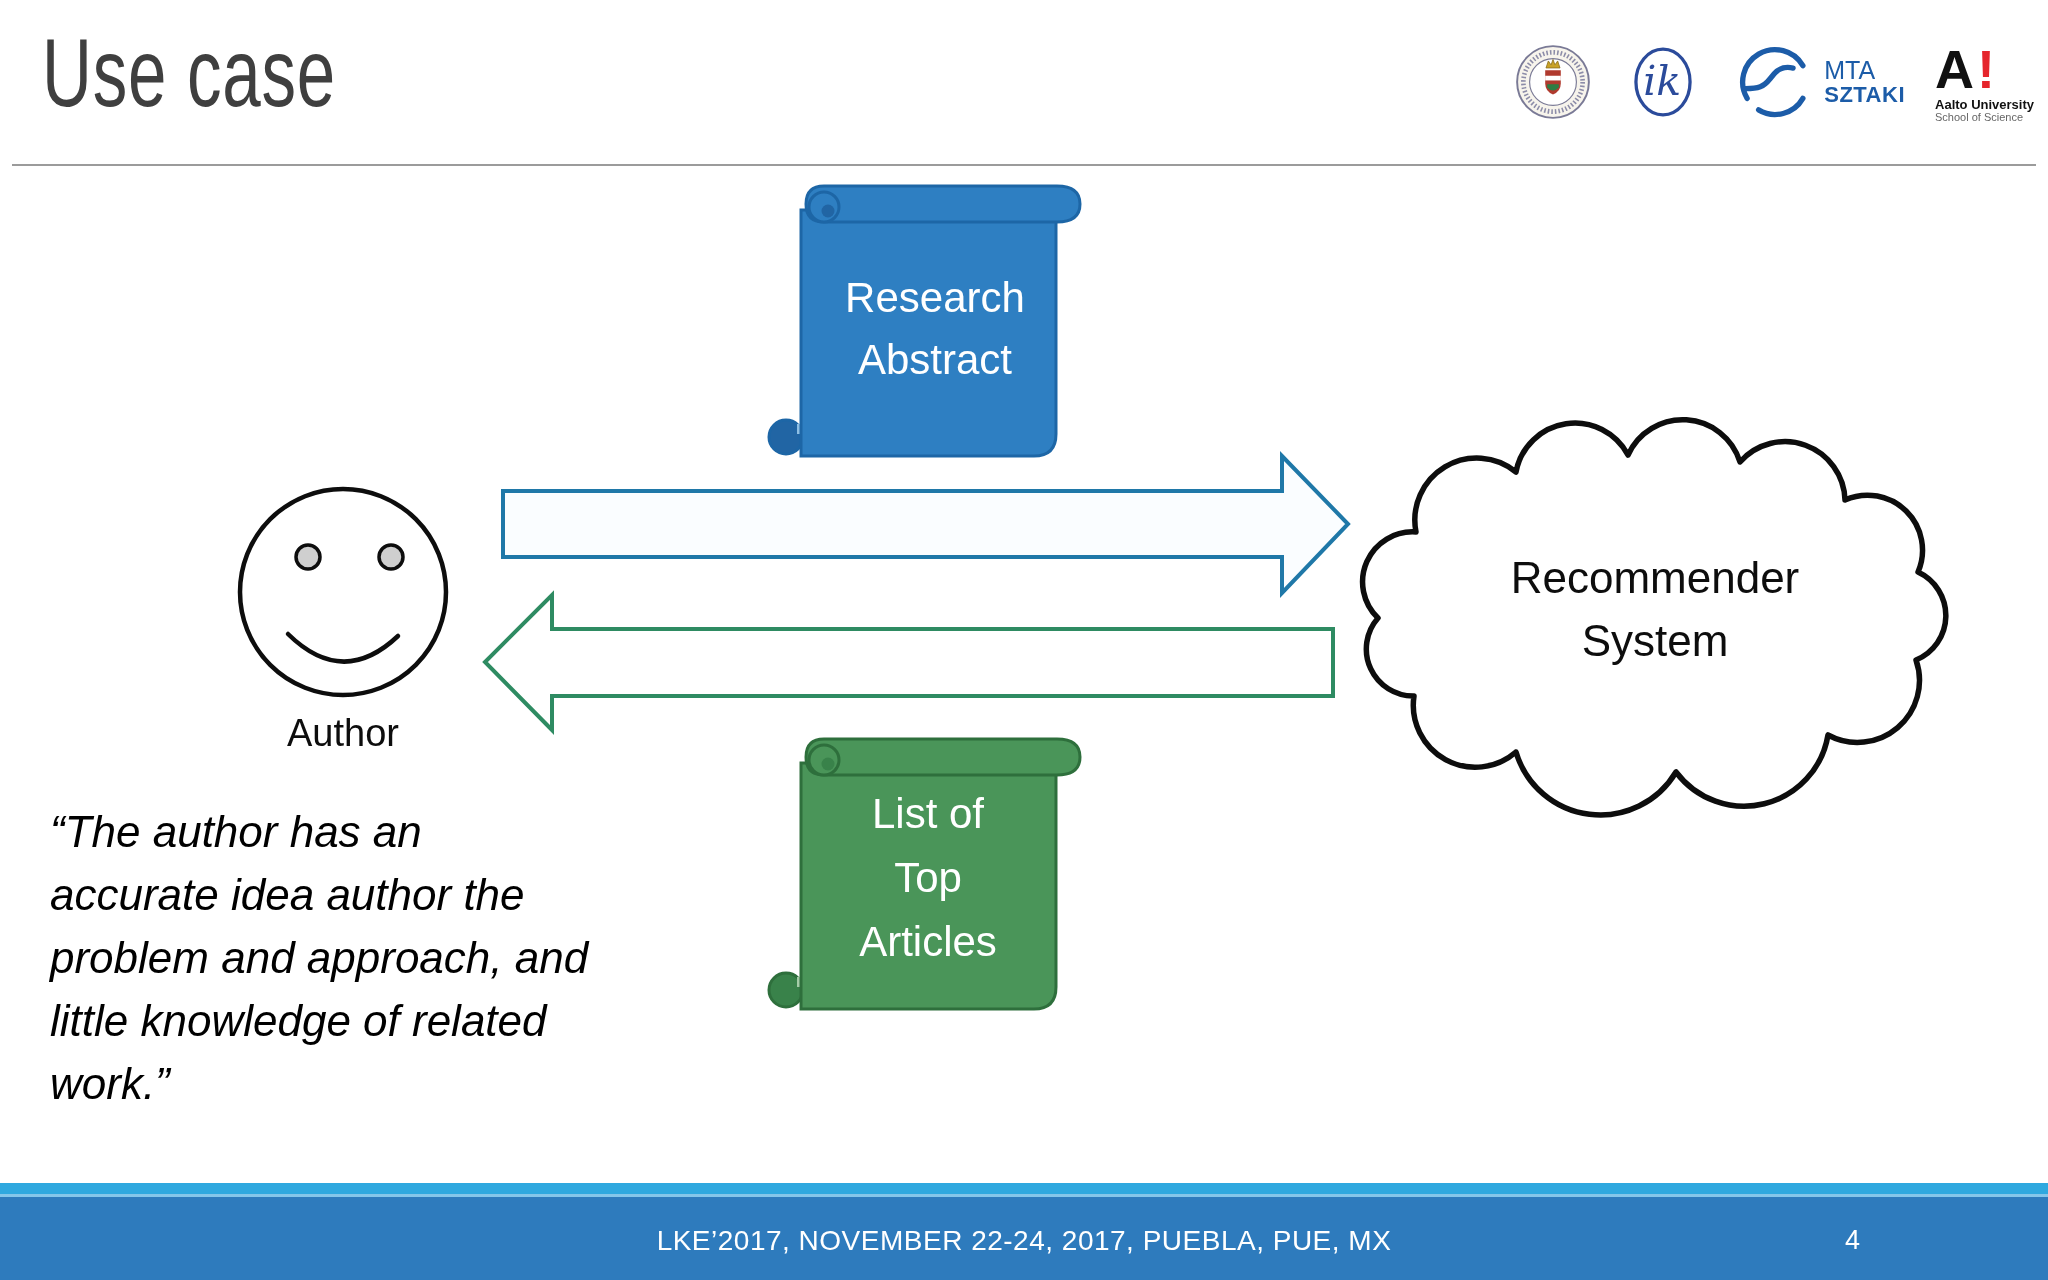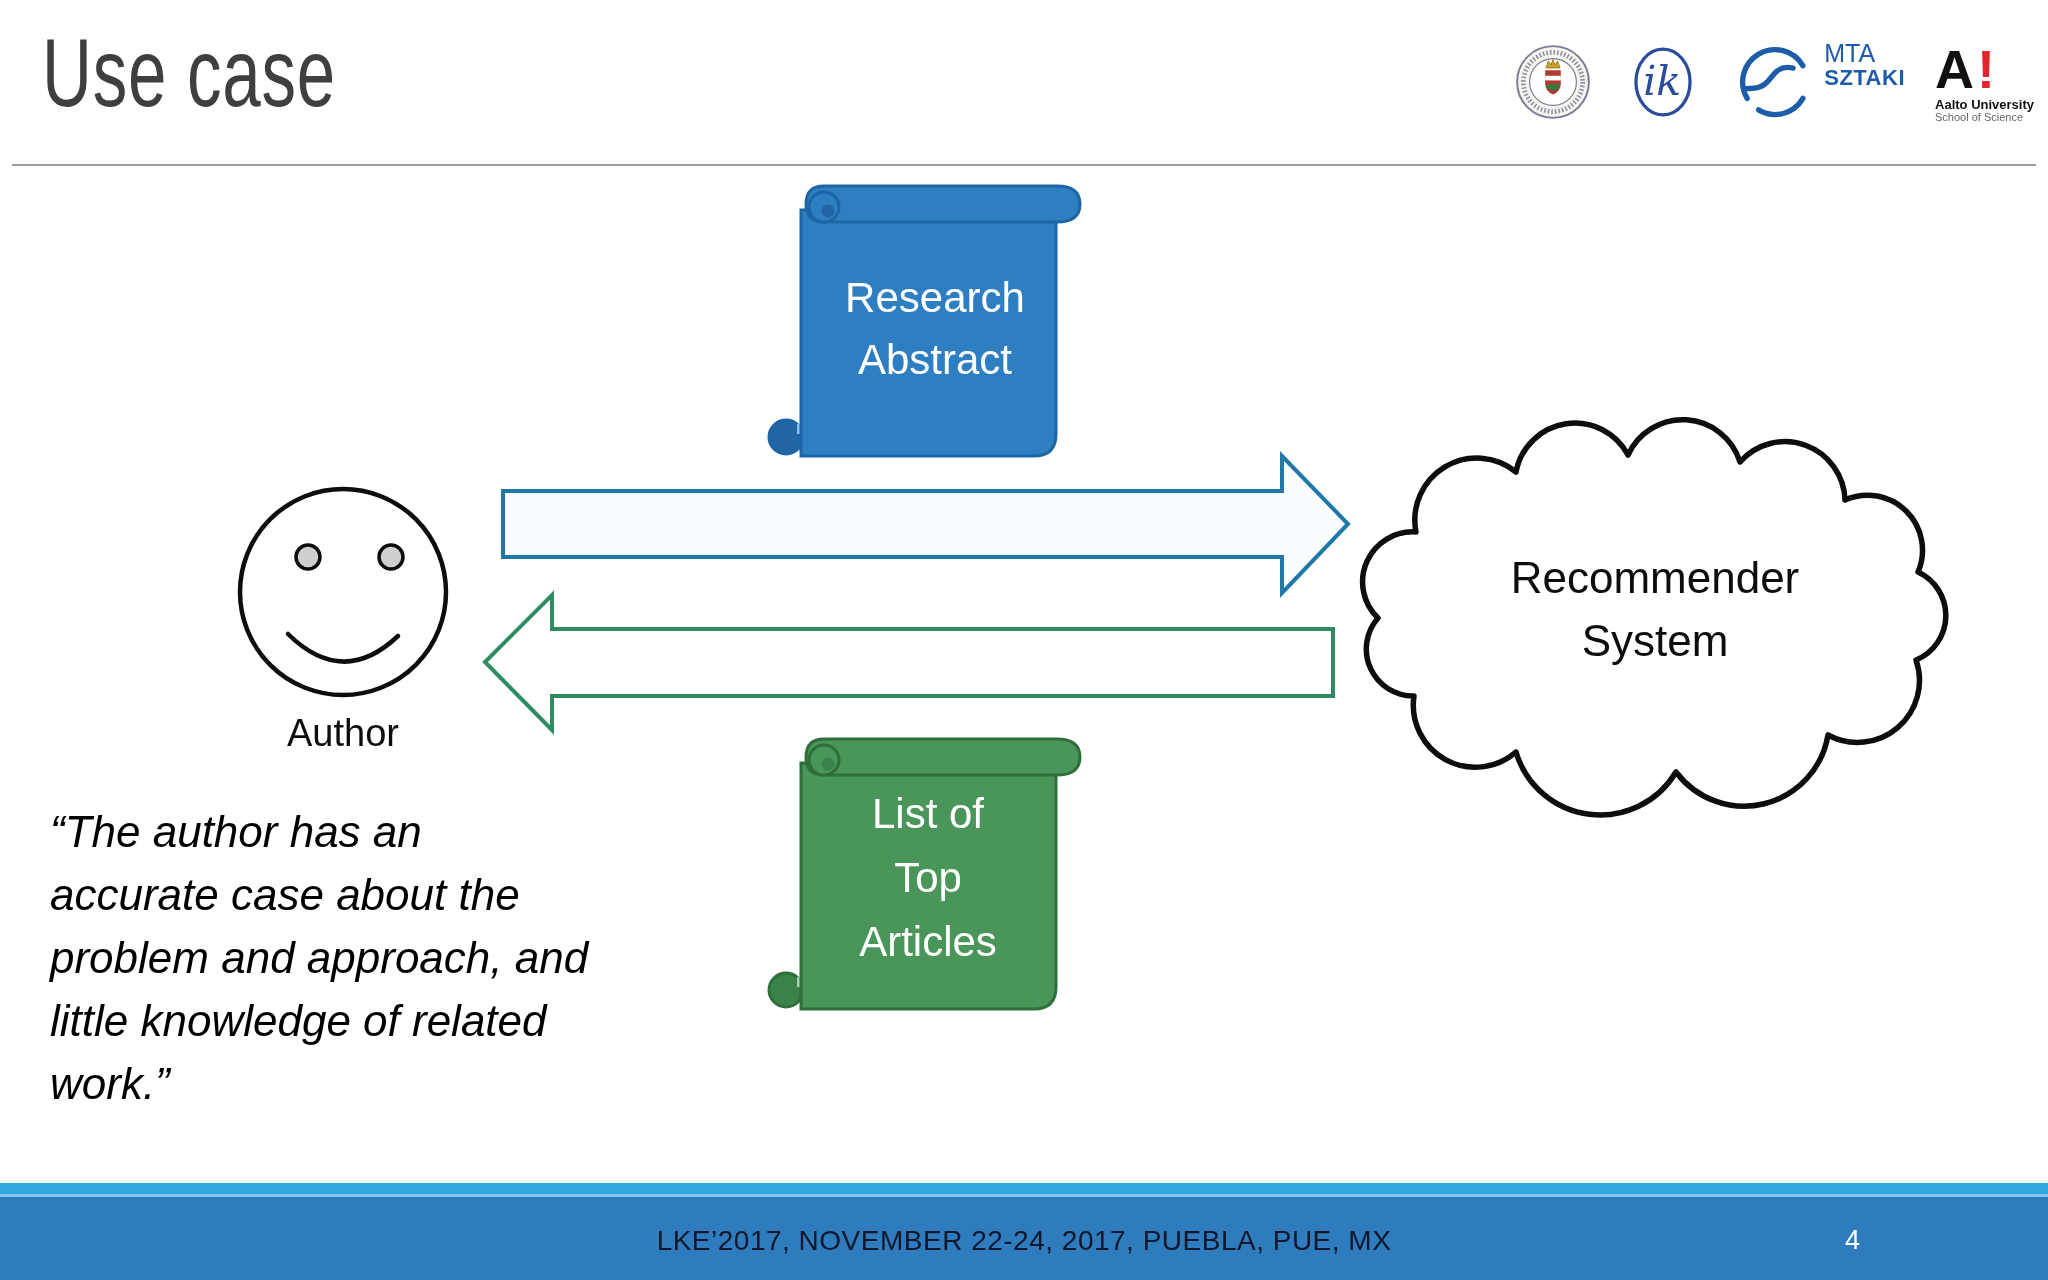--- a/index.html
+++ b/index.html
@@ -9,21 +9,21 @@
   
   .title{position:absolute;left:42px;top:18px;font-size:96px;font-weight:300;
          color:var(--title-gray,#3F3F3F);transform:scaleX(.72);transform-origin:left top;
          letter-spacing:1px;white-space:nowrap;}
   .rule{position:absolute;left:12px;right:12px;top:164px;height:2px;
         background:var(--rule-gray,#999);}
 
   
   .logos{position:absolute;top:38px;right:14px;height:88px;display:flex;
          align-items:center;gap:30px;}
-  .sztaki{display:flex;gap:8px;}
+  .sztaki{display:flex;align-items:center;gap:8px;}
   .sztaki-text{display:flex;flex-direction:column;line-height:1.02;}
   .mta-line{font-size:25px;color:var(--sztaki-blue,#1C5CA8);font-weight:400;}
   .sztaki-line{font-size:22px;color:var(--sztaki-blue,#1C5CA8);font-weight:700;letter-spacing:.5px;}
   .aalto{display:flex;flex-direction:column;align-items:flex-start;line-height:1;}
   .aalto-mark{font-size:54px;font-weight:800;color:var(--ink-black,#111);display:flex;gap:3px;}
   .aalto-bang{color:var(--aalto-red,#E5252C);}
   .aalto-l1{font-size:13px;font-weight:700;color:#111;margin-top:2px;}
   .aalto-l2{font-size:11px;color:#666;margin-top:1px;}
 
   
@@ -41,21 +41,21 @@
          color:#000;line-height:63px;}
 
   
   .footer-strip{position:absolute;left:0;right:0;top:1183px;height:11px;
                 background:var(--footer-strip,#2FA8DF);}
   .footer-strip-light{position:absolute;left:0;right:0;top:1194px;height:3px;
                 background:var(--footer-strip-light,#85C6EA);}
   .footer-bar{position:absolute;left:0;right:0;top:1197px;height:83px;
               background:var(--footer-bar,#2E7BBD);}
   .footer-text{position:absolute;left:0;right:0;top:28px;text-align:center;
-               color:#0f172a;font-size:28px;letter-spacing:.5px;}
+               color:#ffffff;font-size:28px;letter-spacing:.5px;}
   .page-number{position:absolute;left:1845px;top:28px;color:#fff;font-size:27px;}
 </style>
 </head>
 <body>
 
 <div class="slide">
 
   <div class="title">Use case</div>
   <div class="rule"></div>
 
@@ -148,21 +148,21 @@
 
   <div class="cloud-label">
     <div>Recommender</div>
     <div>System</div>
   </div>
 
   <div class="author-label">Author</div>
 
   <div class="quote">
     <div>“The author has an</div>
-    <div>accurate case about the</div>
+    <div>accurate idea author the</div>
     <div>problem and approach, and</div>
     <div>little knowledge of related</div>
     <div>work.”</div>
   </div>
 
   <div class="footer-strip"></div>
   <div class="footer-strip-light"></div>
   <div class="footer-bar">
     <div class="footer-text">LKE’2017, NOVEMBER 22-24, 2017, PUEBLA, PUE, MX</div>
     <div class="page-number">4</div>

